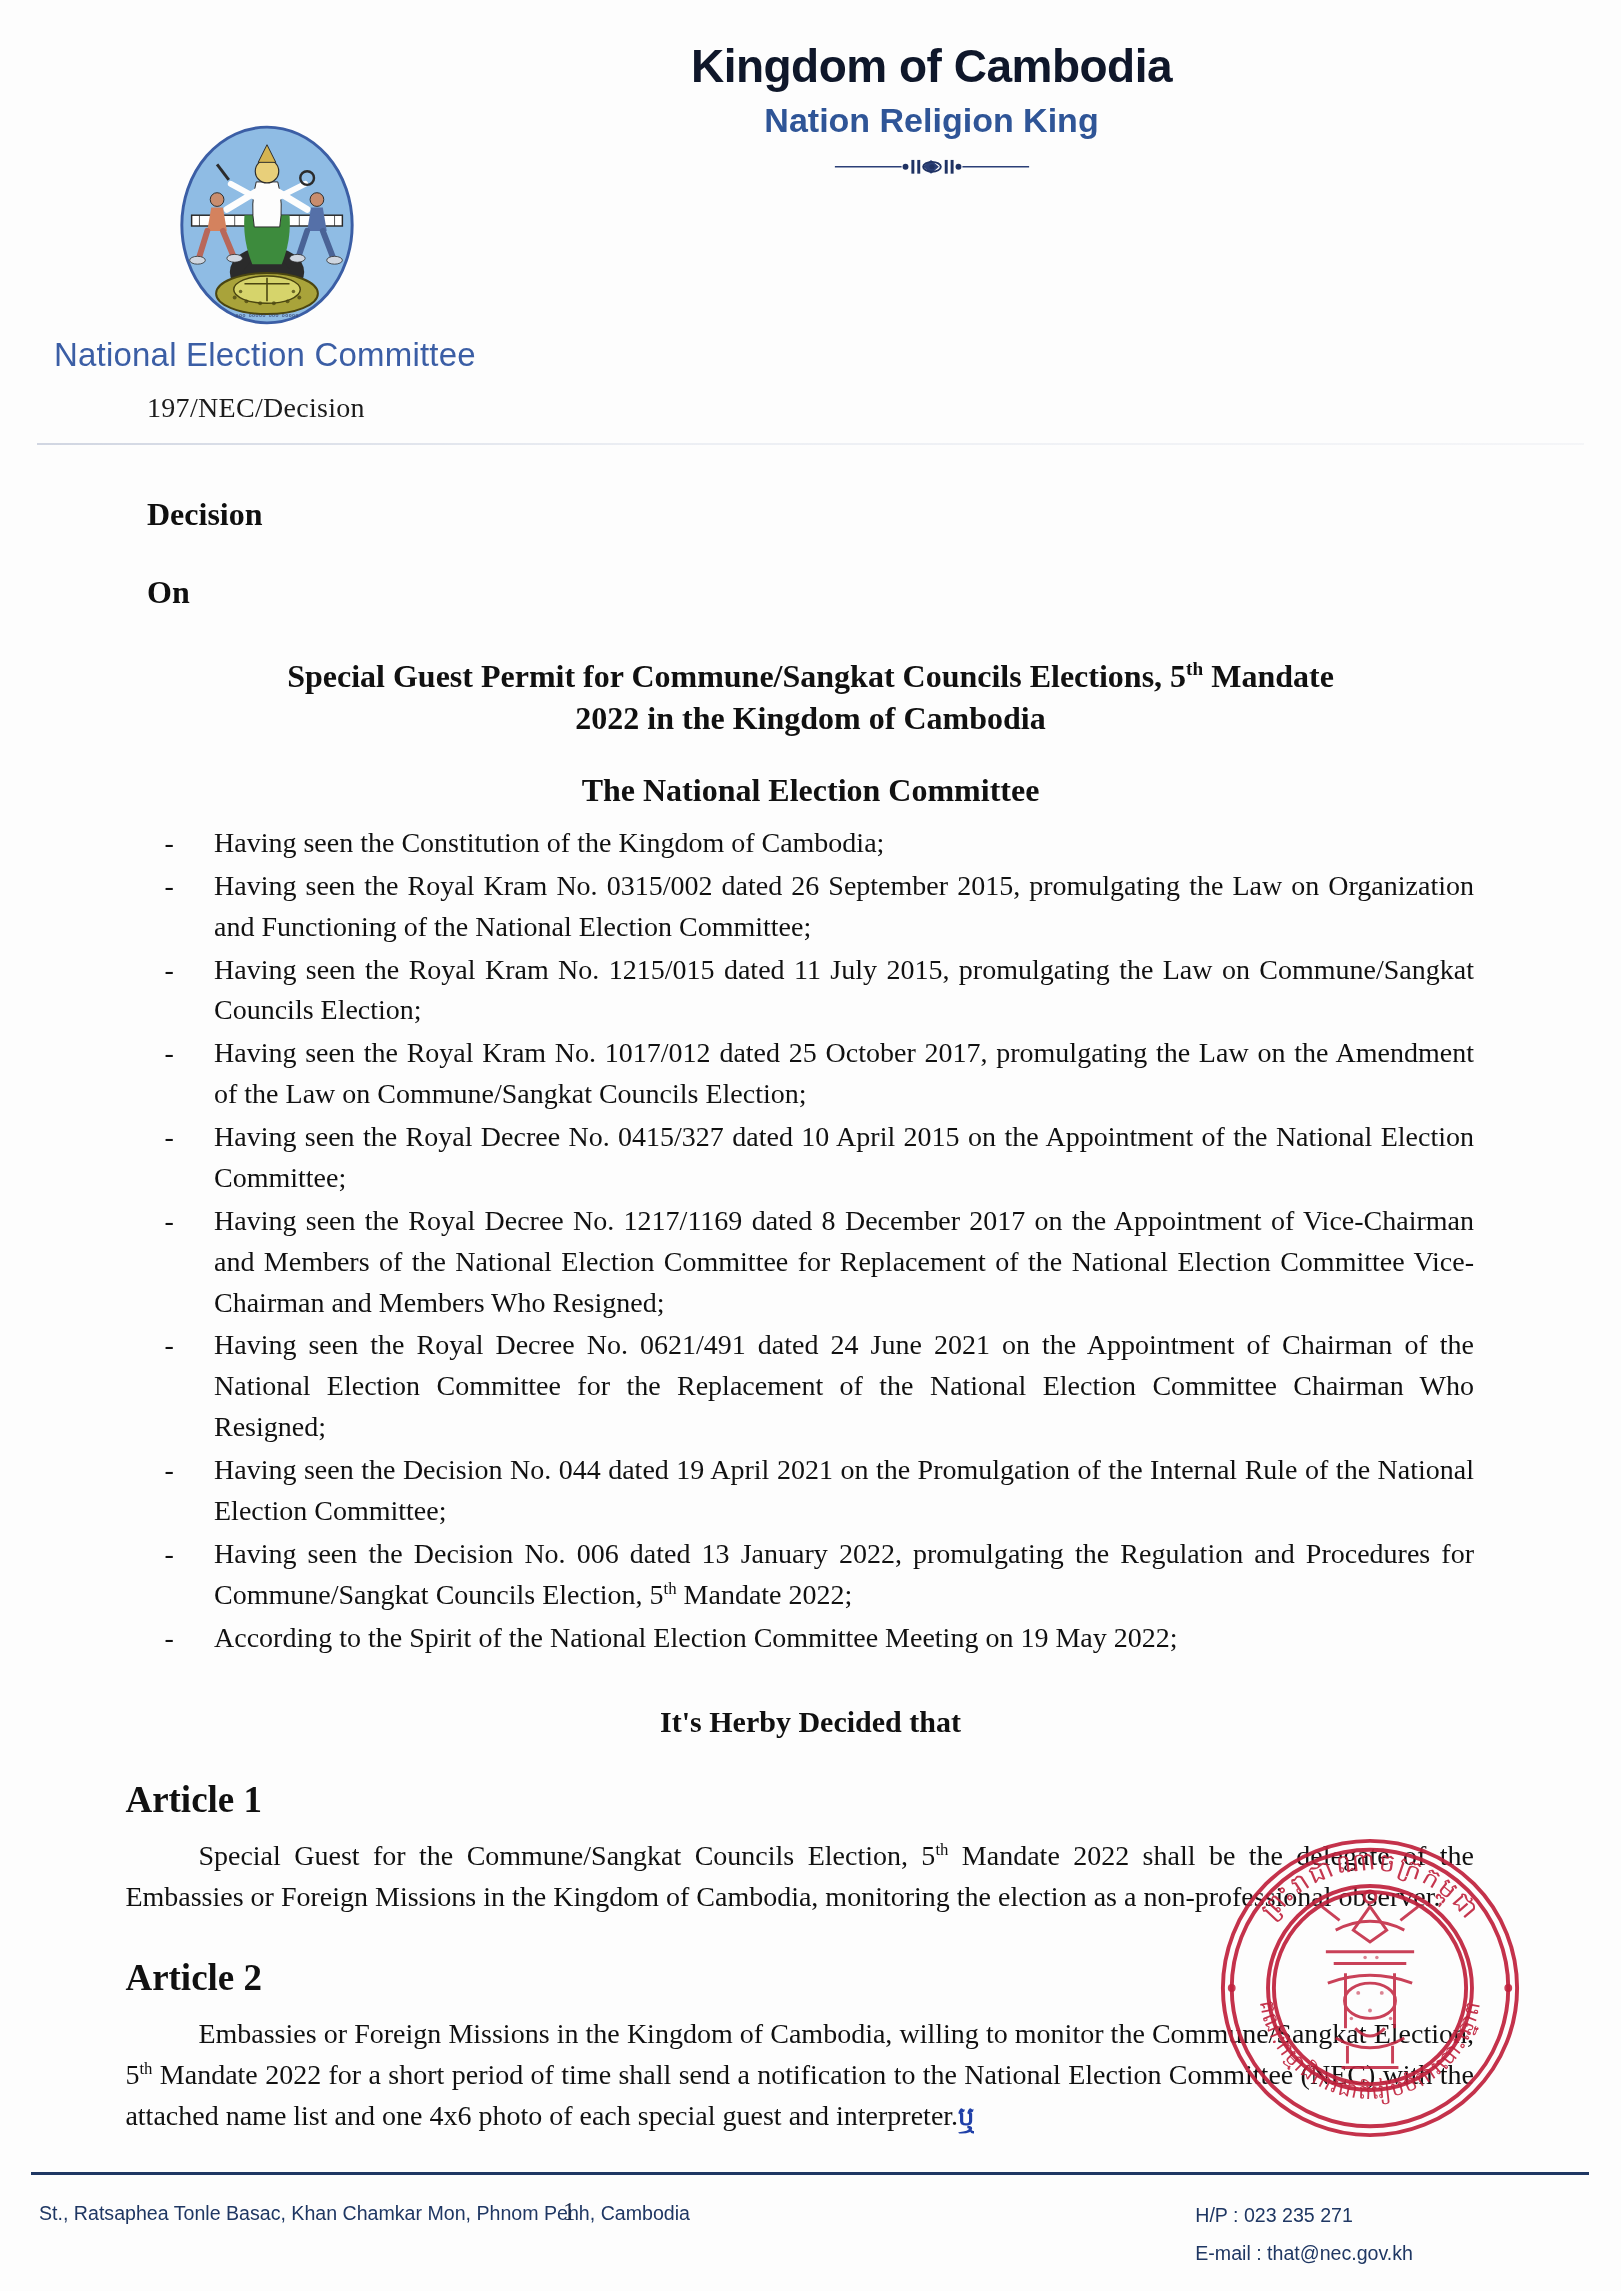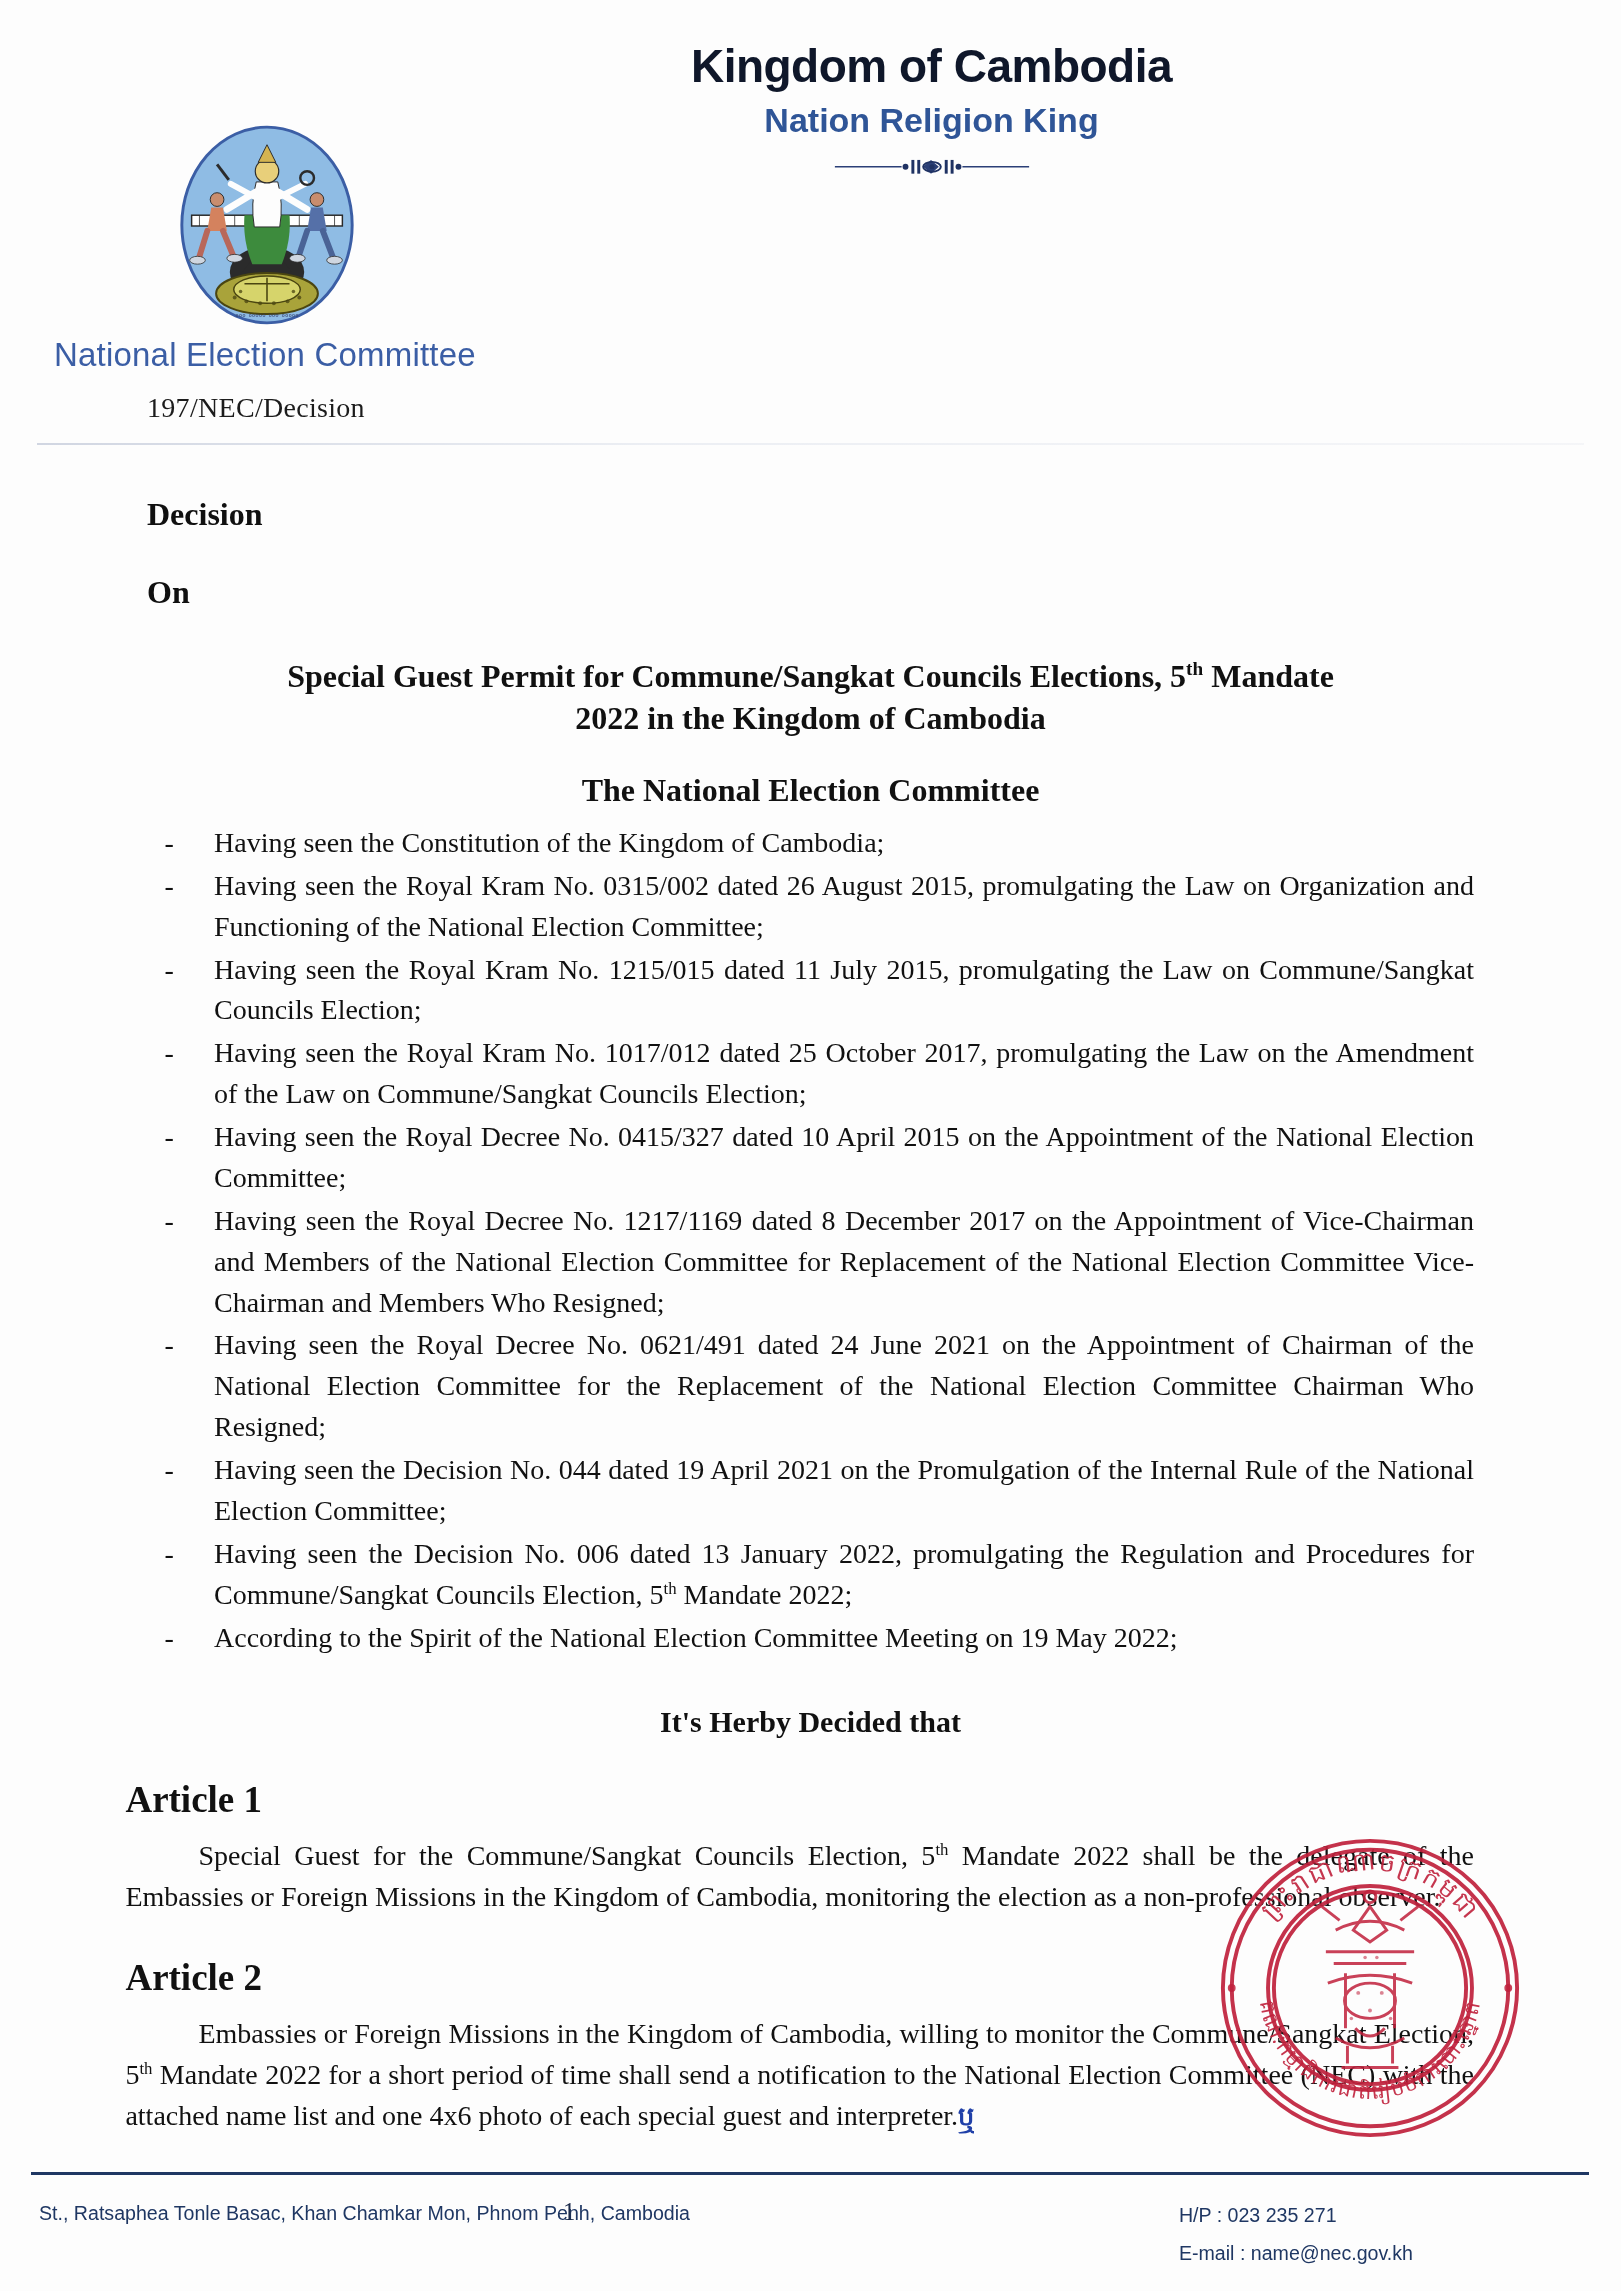--- a/index.html
+++ b/index.html
@@ -351,21 +351,21 @@
 
     <div class="t-subject">
       <span>Special Guest Permit for Commune/Sangkat Councils Elections, 5</span><sup class="ord">th</sup><span> Mandate</span><br>
       <span>2022 in the Kingdom of Cambodia</span>
     </div>
 
     <div class="t-nec-bold">The National Election Committee</div>
 
     <ul class="recitals">
       <li><span class="dash">-</span><span>Having seen the Constitution of the Kingdom of Cambodia;</span></li>
-      <li><span class="dash">-</span><span>Having seen the Royal Kram No. 0315/002 dated 26 August 2015, promulgating the Law on Organization and Functioning of the National Election Committee;</span></li>
+      <li><span class="dash">-</span><span>Having seen the Royal Kram No. 0315/002 dated 26 September 2015, promulgating the Law on Organization and Functioning of the National Election Committee;</span></li>
       <li><span class="dash">-</span><span>Having seen the Royal Kram No. 1215/015 dated 11 July 2015, promulgating the Law on Commune/Sangkat Councils Election;</span></li>
       <li><span class="dash">-</span><span>Having seen the Royal Kram No. 1017/012 dated 25 October 2017, promulgating the Law on the Amendment of the Law on Commune/Sangkat Councils Election;</span></li>
       <li><span class="dash">-</span><span>Having seen the Royal Decree No. 0415/327 dated 10 April 2015 on the Appointment of the National Election Committee;</span></li>
       <li><span class="dash">-</span><span>Having seen the Royal Decree No. 1217/1169 dated 8 December 2017 on the Appointment of Vice-Chairman and Members of the National Election Committee for Replacement of the National Election Committee Vice-Chairman and Members Who Resigned;</span></li>
       <li><span class="dash">-</span><span>Having seen the Royal Decree No. 0621/491 dated 24 June 2021 on the Appointment of Chairman of the National Election Committee for the Replacement of the National Election Committee Chairman Who Resigned;</span></li>
       <li><span class="dash">-</span><span>Having seen the Decision No. 044 dated 19 April 2021 on the Promulgation of the Internal Rule of the National Election Committee;</span></li>
       <li><span class="dash">-</span><span>Having seen the Decision No. 006 dated 13 January 2022, promulgating the Regulation and Procedures for Commune/Sangkat Councils Election, 5</span><sup class="ord">th</sup><span> Mandate 2022;</span></li>
       <li><span class="dash">-</span><span>According to the Spirit of the National Election Committee Meeting on 19 May 2022;</span></li>
     </ul>
 
@@ -433,18 +433,18 @@
       </g>
     </svg>
   </div>
 
   <div class="footer-rule"></div>
   <div class="footer">
     <div class="footer-address">St., Ratsaphea Tonle Basac, Khan Chamkar Mon, Phnom Penh, Cambodia</div>
     <div class="footer-page">1</div>
     <div class="footer-right">
       <div>H/P : 023 235 271</div>
-      <div>E-mail : name@nec.gov.kh</div>
+      <div>E-mail : that@nec.gov.kh</div>
     </div>
   </div>
 
 </div>
 
 
 </body></html>

